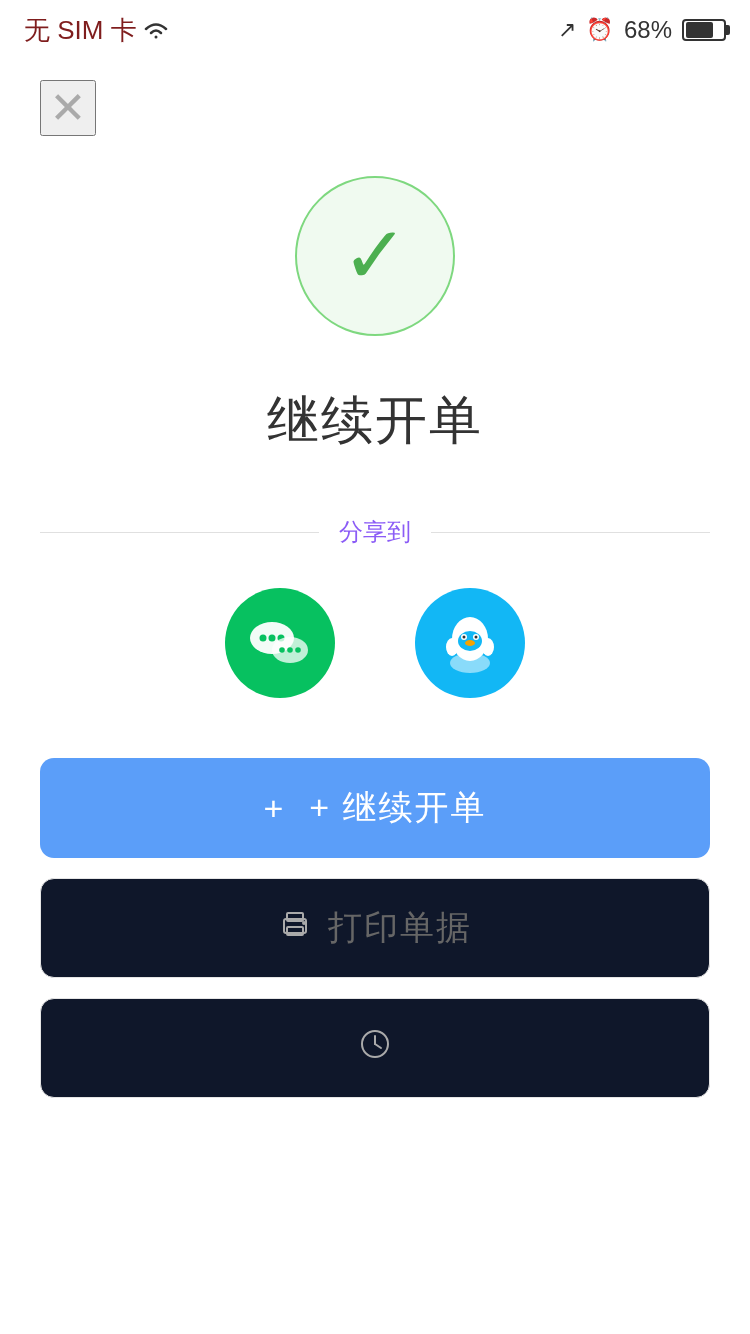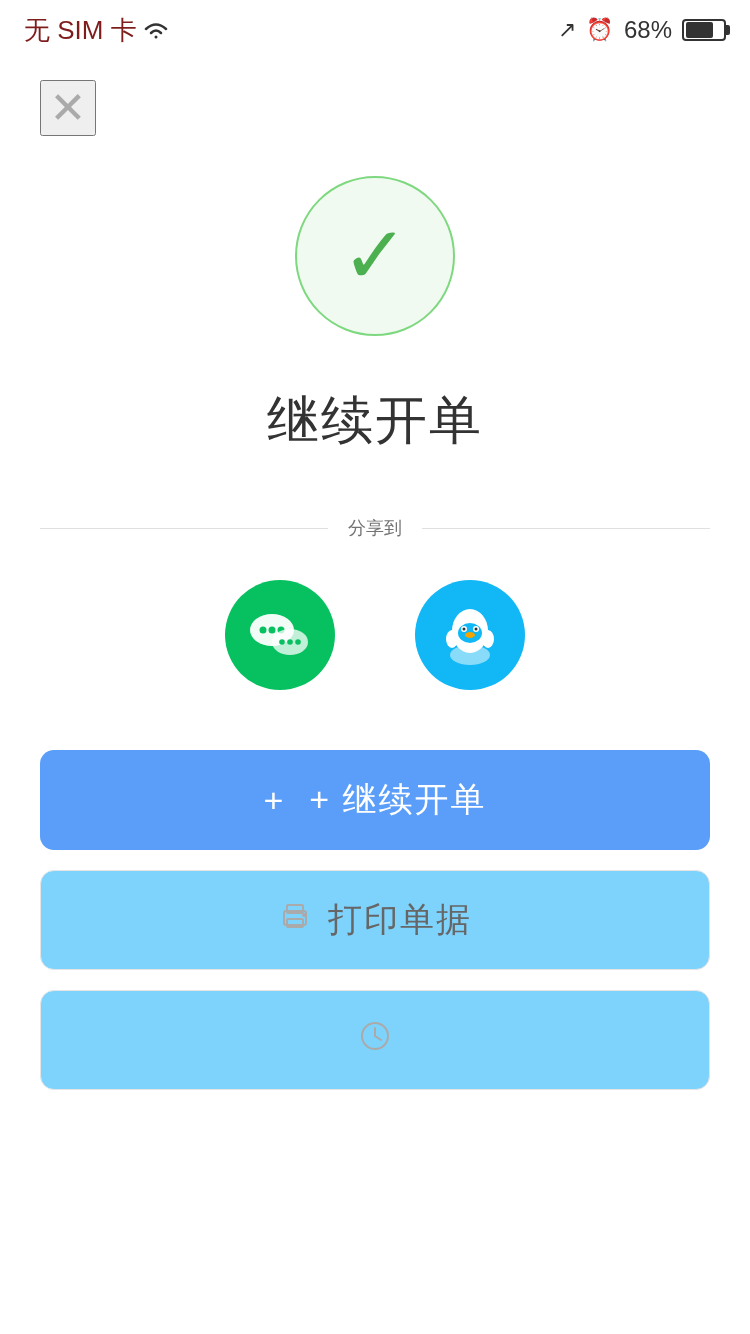--- a/index.html
+++ b/index.html
@@ -159,22 +159,22 @@
       align-items: center;
       gap: 20px;
       margin-bottom: 40px;
     }
     .divider-line {
       flex: 1;
       height: 1px;
       background: #e0e0e0;
     }
     .share-label {
-      font-size: 18px;
-      color: #737373;
+      font-size: 24px;
+      color: #8b5cf6;
       white-space: nowrap;
     }
     .share-icons {
       display: flex;
       gap: 80px;
       align-items: center;
     }
 
     
     .wechat-btn {
@@ -227,21 +227,21 @@
       display: flex;
       align-items: center;
       justify-content: center;
       gap: 16px;
       cursor: pointer;
       letter-spacing: 2px;
     }
     .btn-secondary {
       width: 100%;
       height: 100px;
-      background: #7dd3fc;
+      background: #0f172a;
       border: 1px solid #e5e5e5;
       border-radius: 14px;
       font-size: 34px;
       color: #666;
       display: flex;
       align-items: center;
       justify-content: center;
       gap: 16px;
       cursor: pointer;
       letter-spacing: 2px;

